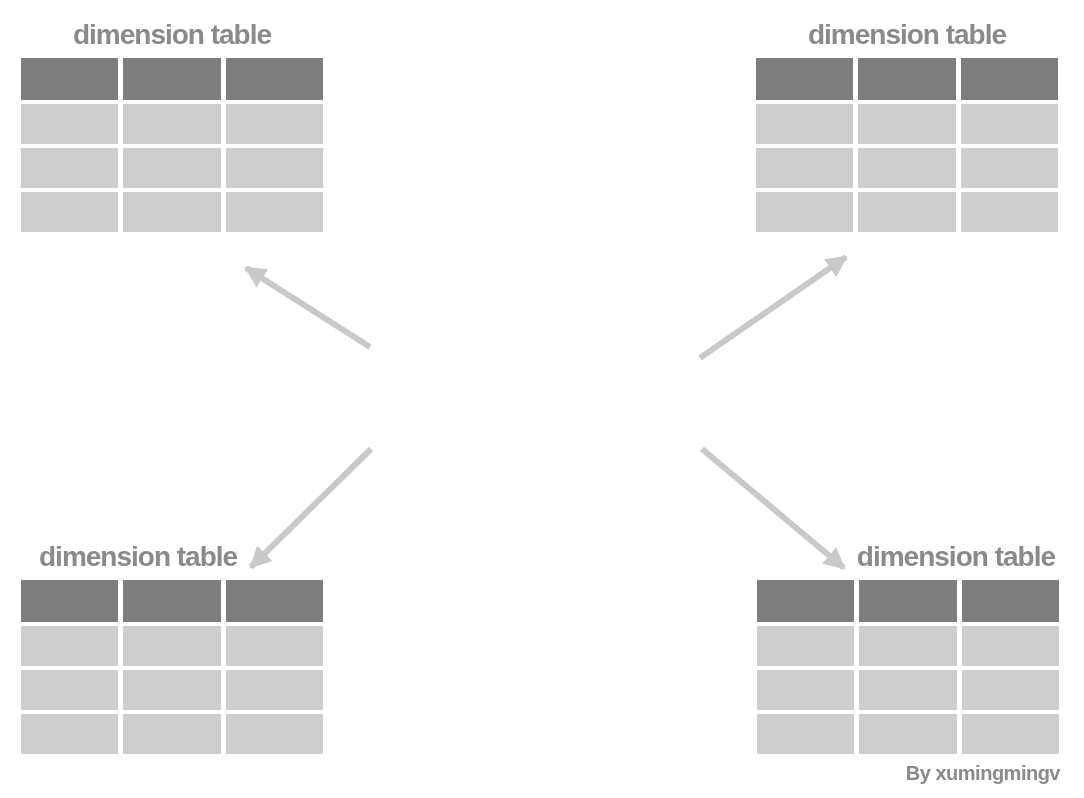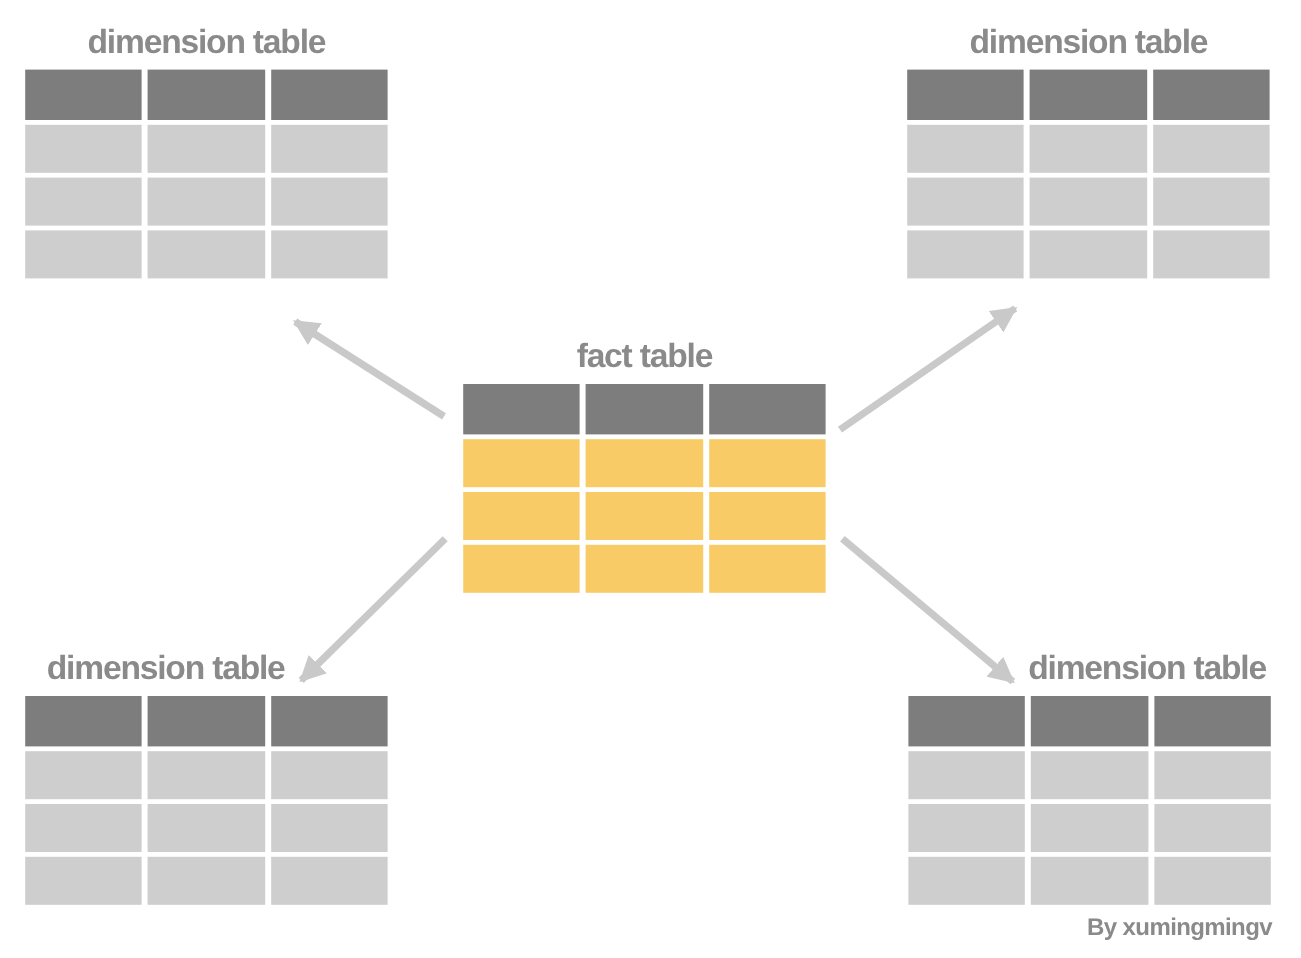--- a/index.html
+++ b/index.html
@@ -122,37 +122,20 @@
         <div class="cell dim"></div>
         <div class="cell dim"></div>
         <div class="cell dim"></div>
         <div class="cell dim"></div>
         <div class="cell dim"></div>
         <div class="cell dim"></div>
         <div class="cell dim"></div>
       </div>
   </div>
 
-  <div class="tbl-group g-fact">
-    <div class="tbl-title">fact table</div>
-    <div class="grid">
-        <div class="cell hdr"></div>
-        <div class="cell hdr"></div>
-        <div class="cell hdr"></div>
-        <div class="cell fact"></div>
-        <div class="cell fact"></div>
-        <div class="cell fact"></div>
-        <div class="cell fact"></div>
-        <div class="cell fact"></div>
-        <div class="cell fact"></div>
-        <div class="cell fact"></div>
-        <div class="cell fact"></div>
-        <div class="cell fact"></div>
-      </div>
-  </div>
 
   <div class="tbl-group g-bottom-left">
     <div class="tbl-title align-left">dimension table</div>
     <div class="grid">
         <div class="cell hdr"></div>
         <div class="cell hdr"></div>
         <div class="cell hdr"></div>
         <div class="cell dim"></div>
         <div class="cell dim"></div>
         <div class="cell dim"></div>

